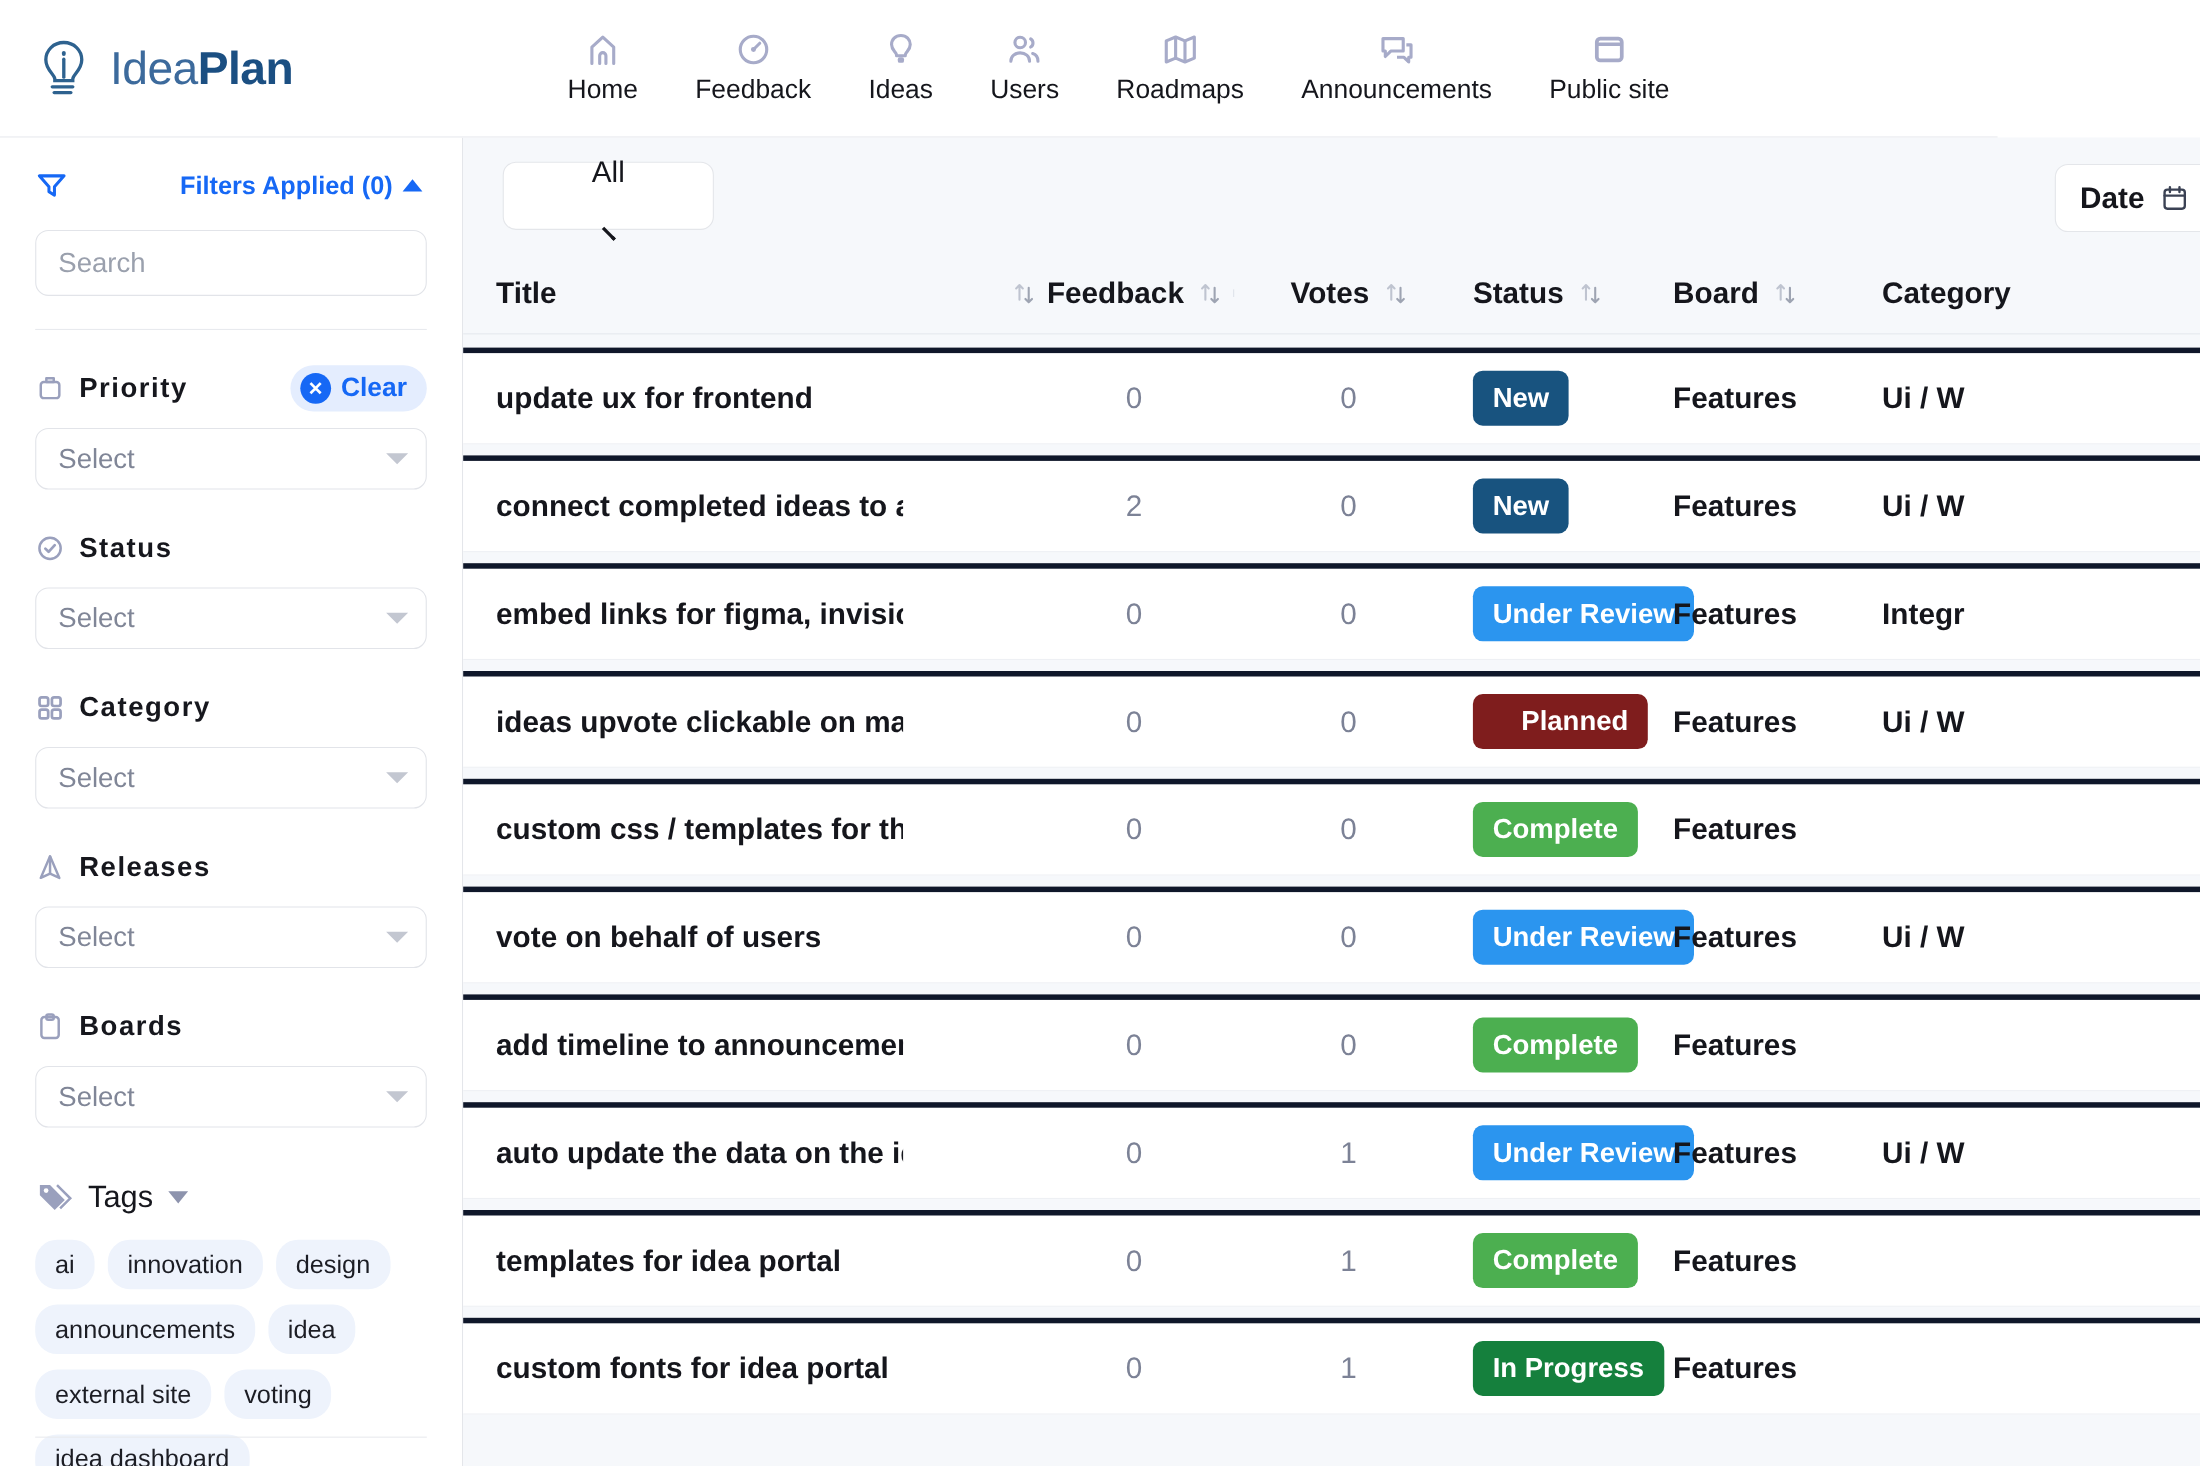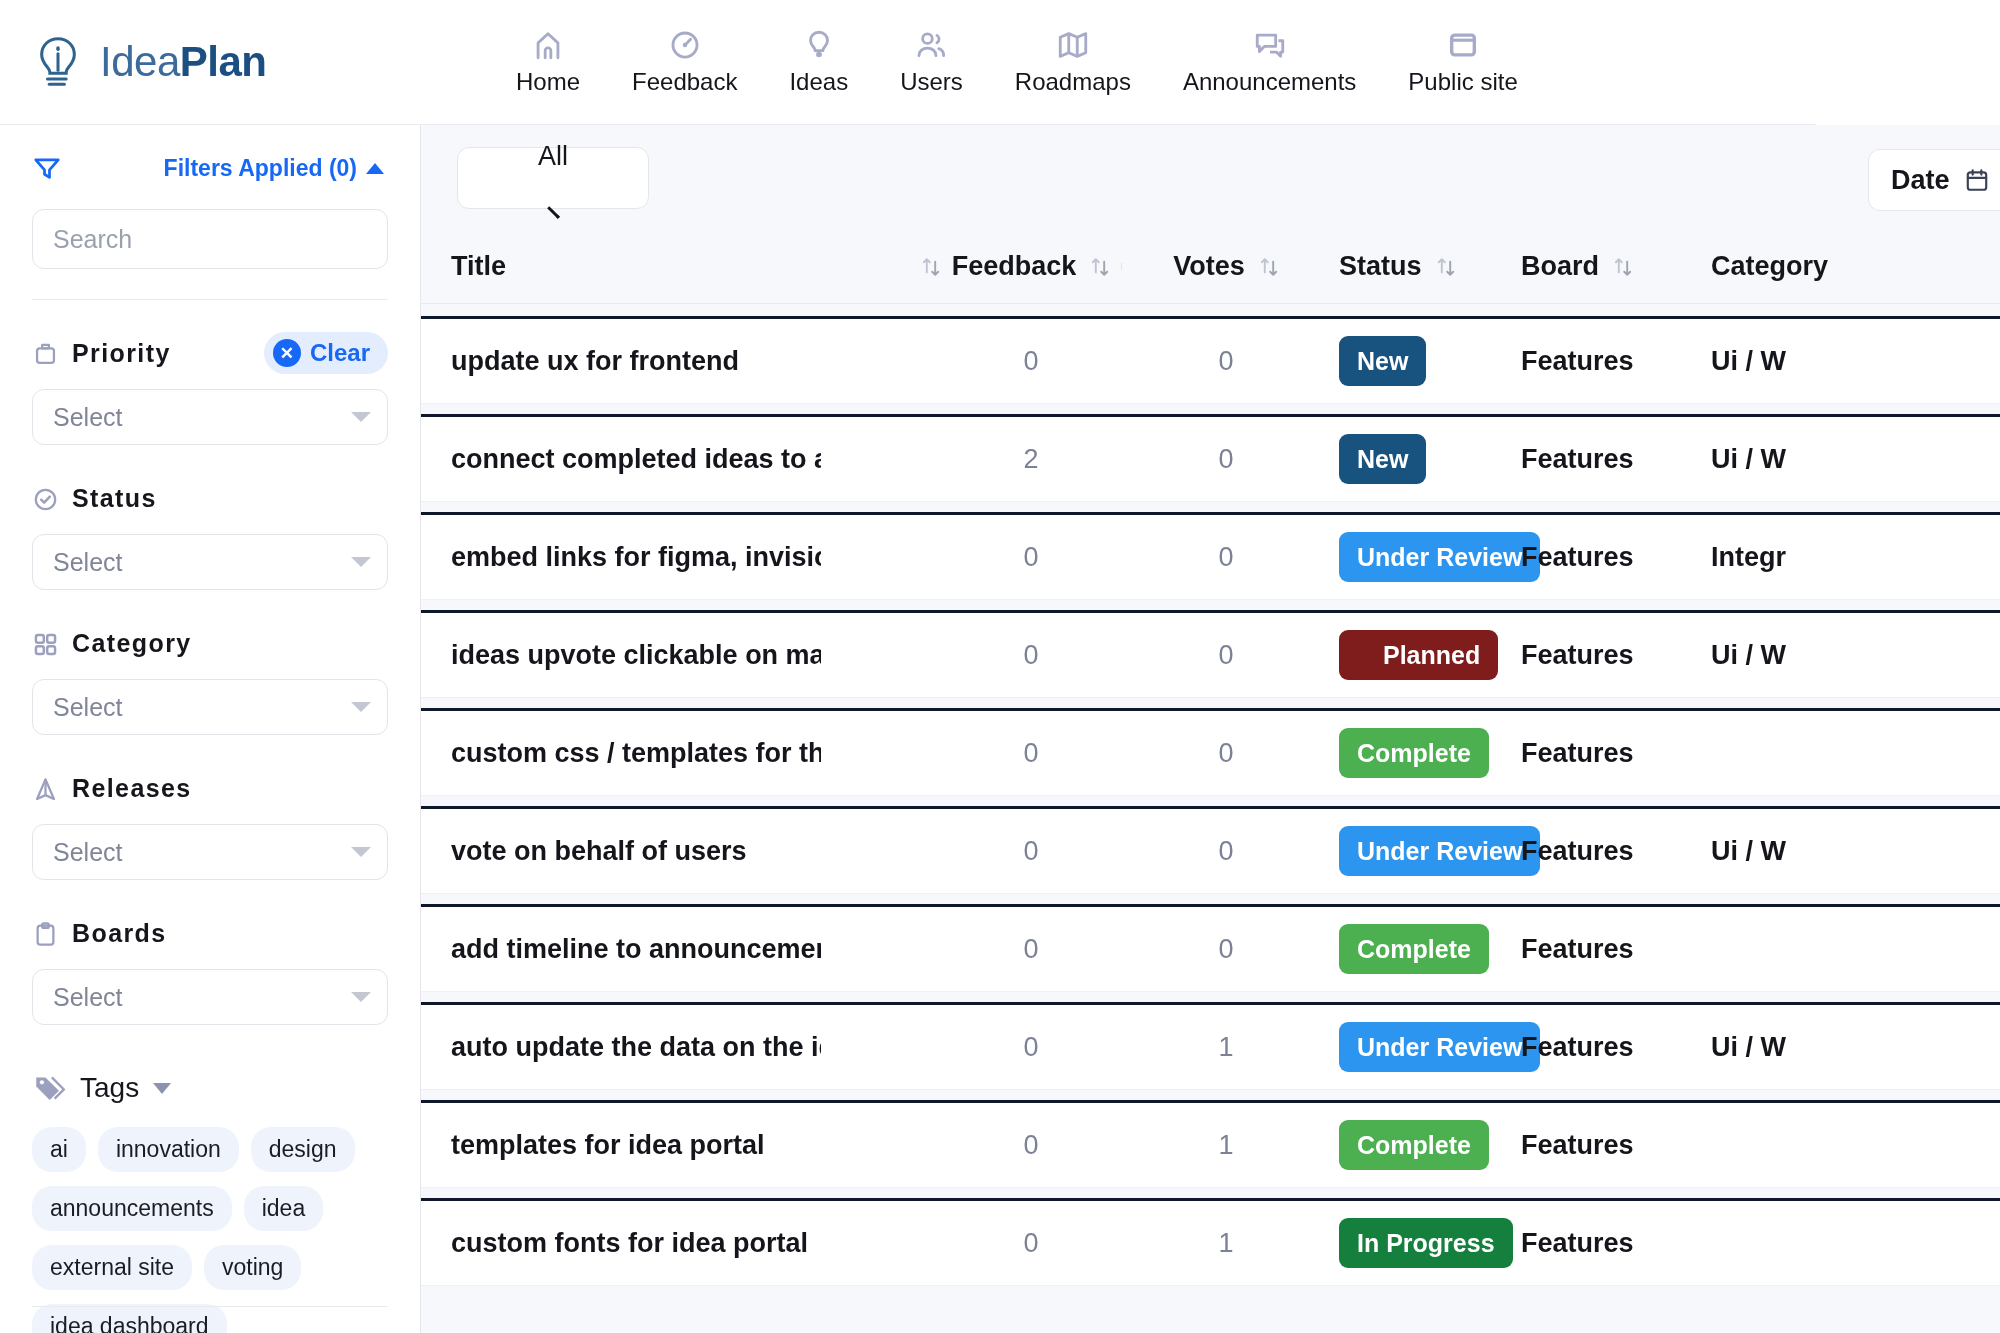--- a/index.html
+++ b/index.html
@@ -87,21 +87,21 @@
   }
   .search-box::placeholder { color: #9aa0ad; }
   .divider { height: 1px; background: #e8eaee; margin: 30px 0 0 0; }
 
   .filter-group { margin-top: 30px; }
   .filter-group:first-of-type { margin-top: 32px; }
   .fg-head {
     display: flex; align-items: center; justify-content: space-between;
     margin-bottom: 13px; height: 46px;
   }
-  .fg-title { display: flex; align-items: flex-end; gap: 13px; }
+  .fg-title { display: flex; align-items: center; gap: 13px; }
   .fg-title .ico { width: 27px; height: 27px; display: block; }
   .fg-title .txt {
     font-size: 25px; font-weight: 700; color: #16171d; letter-spacing: 1.4px;
   }
   .clear-btn {
     display: flex; align-items: center; gap: 9px;
     background: #e4edfe; border-radius: 22px;
     padding: 7px 18px 7px 9px; cursor: pointer;
   }
   .clear-x {
@@ -190,21 +190,21 @@
   .vsep {
     position: absolute; left: 0; top: 12px; bottom: 12px;
     width: 1px; background: #dfe3ea;
   }
 
   .rows { padding-top: 12px; }
   .row {
     display: flex; align-items: center;
     height: 88px; background: #fff;
     margin-bottom: 10px;
-    border-top: 3px solid #0f172a;
+    border-top: 5px solid #0f172a;
     border-bottom: 1px solid #eef0f4;
   }
   .c-title {
     font-size: 27px; font-weight: 700; color: #15161c;
     white-space: nowrap; overflow: hidden;
   }
   .c-num { font-size: 27px; color: #7c8296; }
   .c-board { font-size: 27px; font-weight: 700; color: #15161c; white-space: nowrap; }
   .c-cat { font-size: 27px; font-weight: 700; color: #15161c; white-space: nowrap; overflow:hidden; }
   .badge {

